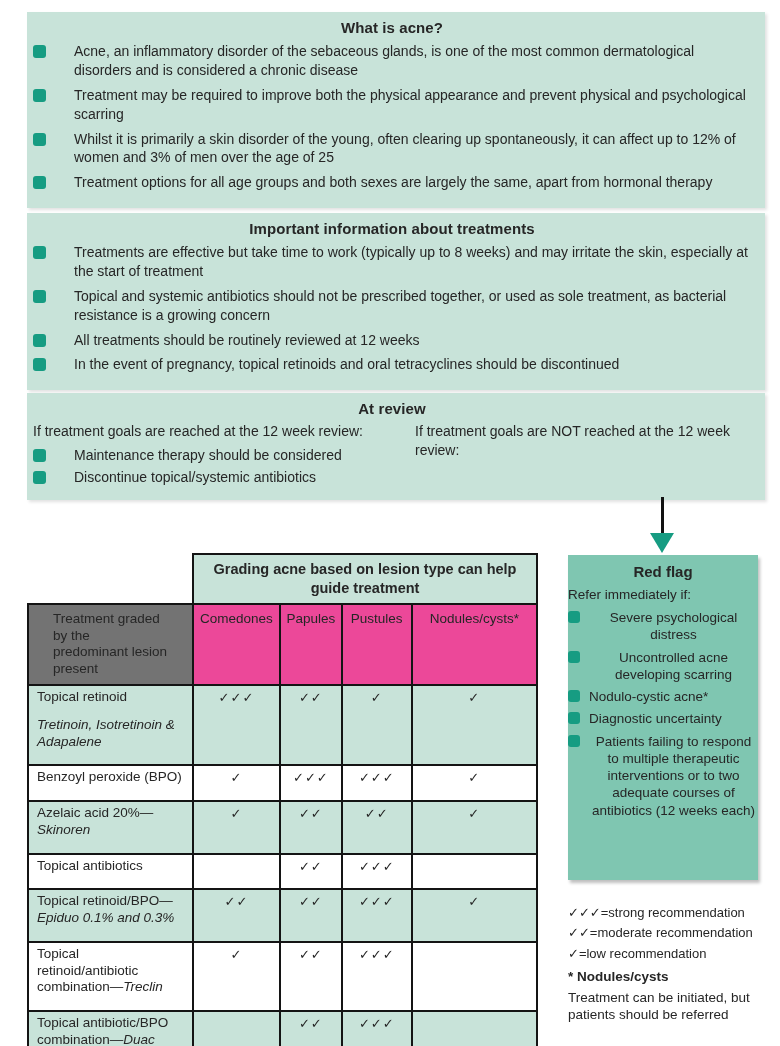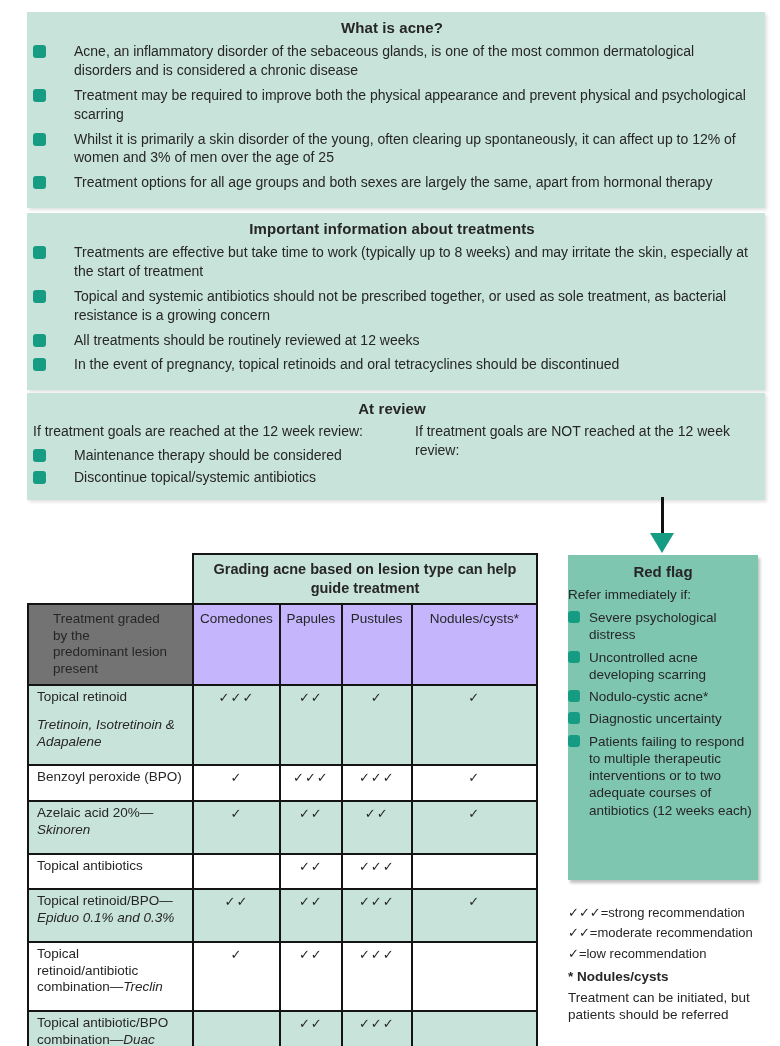--- a/index.html
+++ b/index.html
@@ -58,37 +58,37 @@
   table.grading th, table.grading td{border:2px solid var(--border);vertical-align:top;}
   table.grading td.nob{border:none;background:transparent;}
   th.gtitle{
     background:var(--box_bg);font-size:14.5px;font-weight:bold;text-align:center;
     padding:5px 8px;line-height:1.3;height:47px;
   }
   th.rowhead-label{
     background:#737373;font-weight:normal;text-align:left;
     padding:6px 24px;line-height:1.25;height:57px;
   }
-  th.colhead{background:#c4b5fd;font-weight:normal;text-align:center;padding:6px 4px;vertical-align:middle;}
+  th.colhead{background:#ec4899;font-weight:normal;text-align:center;padding:6px 4px;vertical-align:middle;}
   tbody tr:nth-child(odd) td{background:var(--box_bg);}
   tbody tr:nth-child(even) td{background:#fff;}
   td.rlabel{padding:3px 8px 14px;line-height:1.24;}
   td.check{text-align:center;padding-top:4px;letter-spacing:1px;font-size:13px;}
   .brand{font-style:italic;}
   tbody tr:nth-child(1) .brand{display:block;margin-top:11px;}
 
   .redflag{
     position:absolute;left:568px;top:555px;width:190px;min-height:325px;
     background:var(--redflag_bg);
     padding:8px 0 12px;
     box-shadow:2px 3px 3px rgba(0,0,0,0.25);
   }
   .redflag h2{font-size:15px;font-weight:bold;text-align:center;margin-bottom:7px;}
   .redflag .intro{font-size:13.5px;margin-bottom:7px;}
-  .redflag ul.blist li{gap:9px;margin:5px 0;}
+  .redflag ul.blist li{gap:9px;margin:5px 0;text-align:center;}
   .redflag .sq{flex:0 0 12px;width:12px;height:12px;margin-top:2px;}
   .redflag .btext{font-size:13.5px;line-height:1.28;}
 
   .legend{position:absolute;left:568px;top:901px;width:205px;font-size:13px;line-height:1.25;}
   .legend .lline{margin:4px 0;}
   .legend .fnote-title{font-weight:bold;font-size:13.5px;margin-top:7px;}
   .legend .fnote-text{font-size:13.5px;line-height:1.3;margin-top:3px;}
 </style>
 </head>
 <body>

